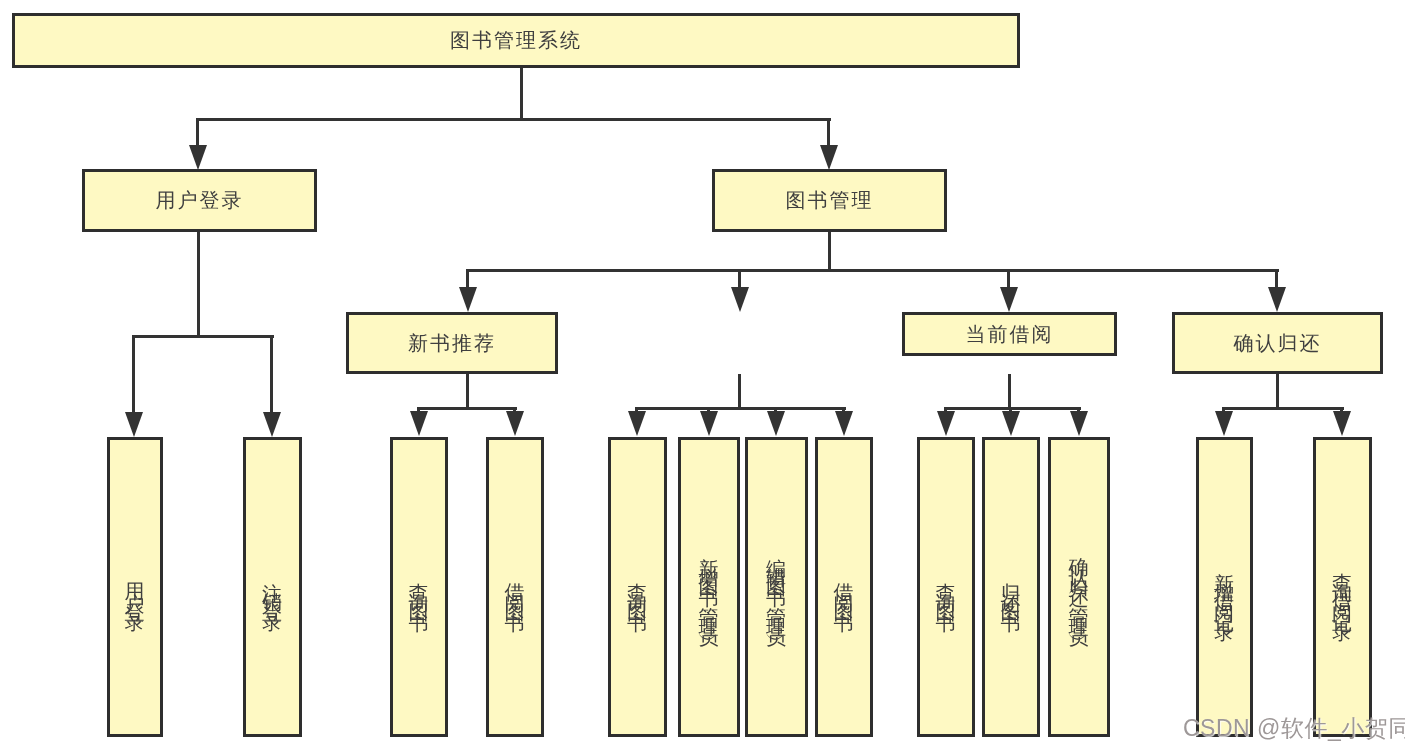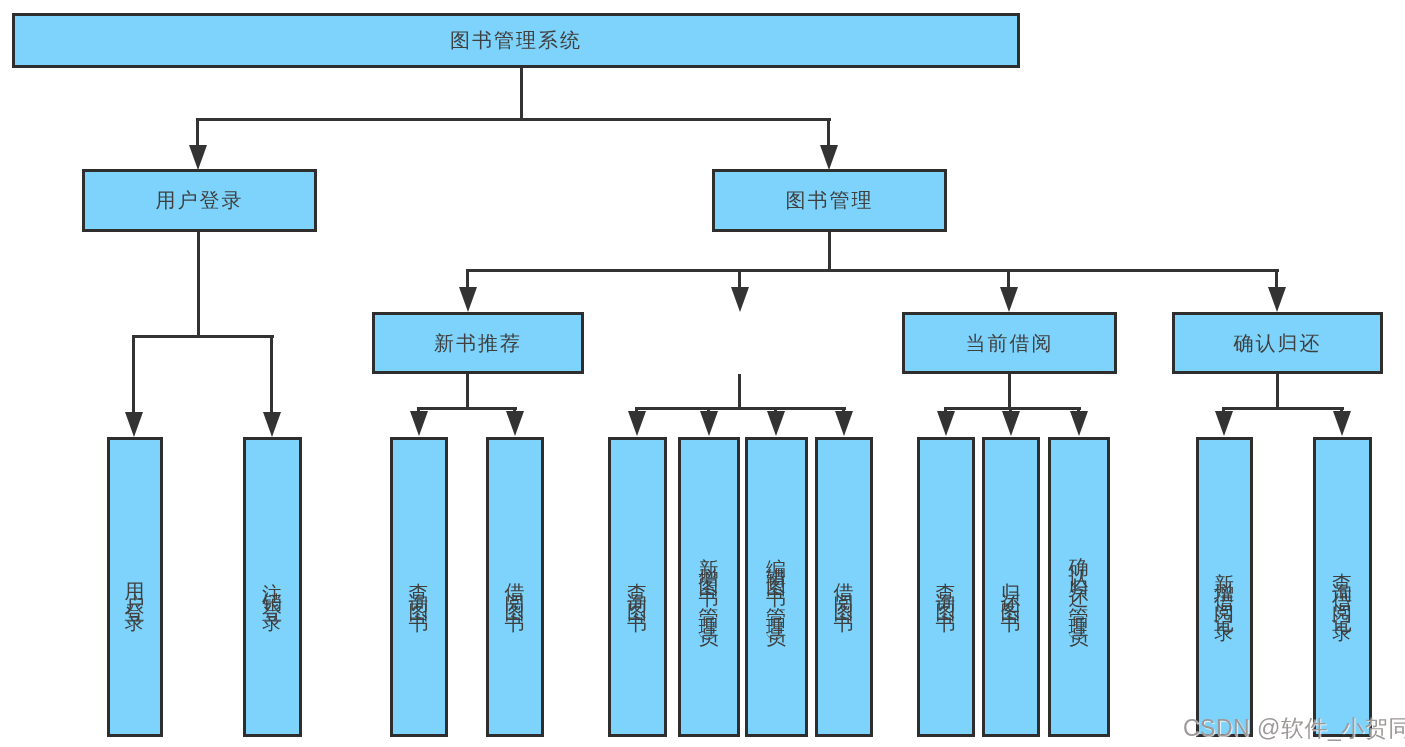--- a/index.html
+++ b/index.html
@@ -12,21 +12,21 @@
     position:relative;
     width:1405px;height:747px;
     background:#ffffff;
     overflow:hidden;
   }
   
   .box{
     position:absolute;
     box-sizing:border-box;
     border:3px solid #2e2e2e;
-    background:#7dd3fc;
+    background:#fef9c3;
     display:flex;align-items:center;justify-content:center;
     color:var(--text);
   }
   .box.h span{
     font-size:20px;
     letter-spacing:2px;
     white-space:nowrap;
   }
   .box.leaf span{
     writing-mode:vertical-rl;
@@ -110,24 +110,24 @@
     </div>
   <div class="arrow a43" style="left:1000px;top:269px;">
       <div class="shaft"></div>
       <div class="head"></div>
     </div>
   <div class="arrow a43" style="left:1268px;top:269px;">
       <div class="shaft"></div>
       <div class="head"></div>
     </div>
 
-  <div class="box h" style="left:372px;top:312px;width:212px;height:62px;">
+  <div class="box h" style="left:346px;top:312px;width:212px;height:62px;">
     <span>新书推荐</span>
   </div>
-  <div class="box h" style="left:902px;top:312px;width:215px;height:62px;">
+  <div class="box h" style="left:902px;top:312px;width:215px;height:44px;">
     <span>当前借阅</span>
   </div>
   <div class="box h" style="left:1172px;top:312px;width:211px;height:62px;">
     <span>确认归还</span>
   </div>
 
   <div class="vline" style="left:466px;top:374px;height:36px;"></div>
   <div class="vline" style="left:738px;top:374px;height:36px;"></div>
   <div class="vline" style="left:1008px;top:374px;height:36px;"></div>
   <div class="vline" style="left:1276px;top:374px;height:36px;"></div>

